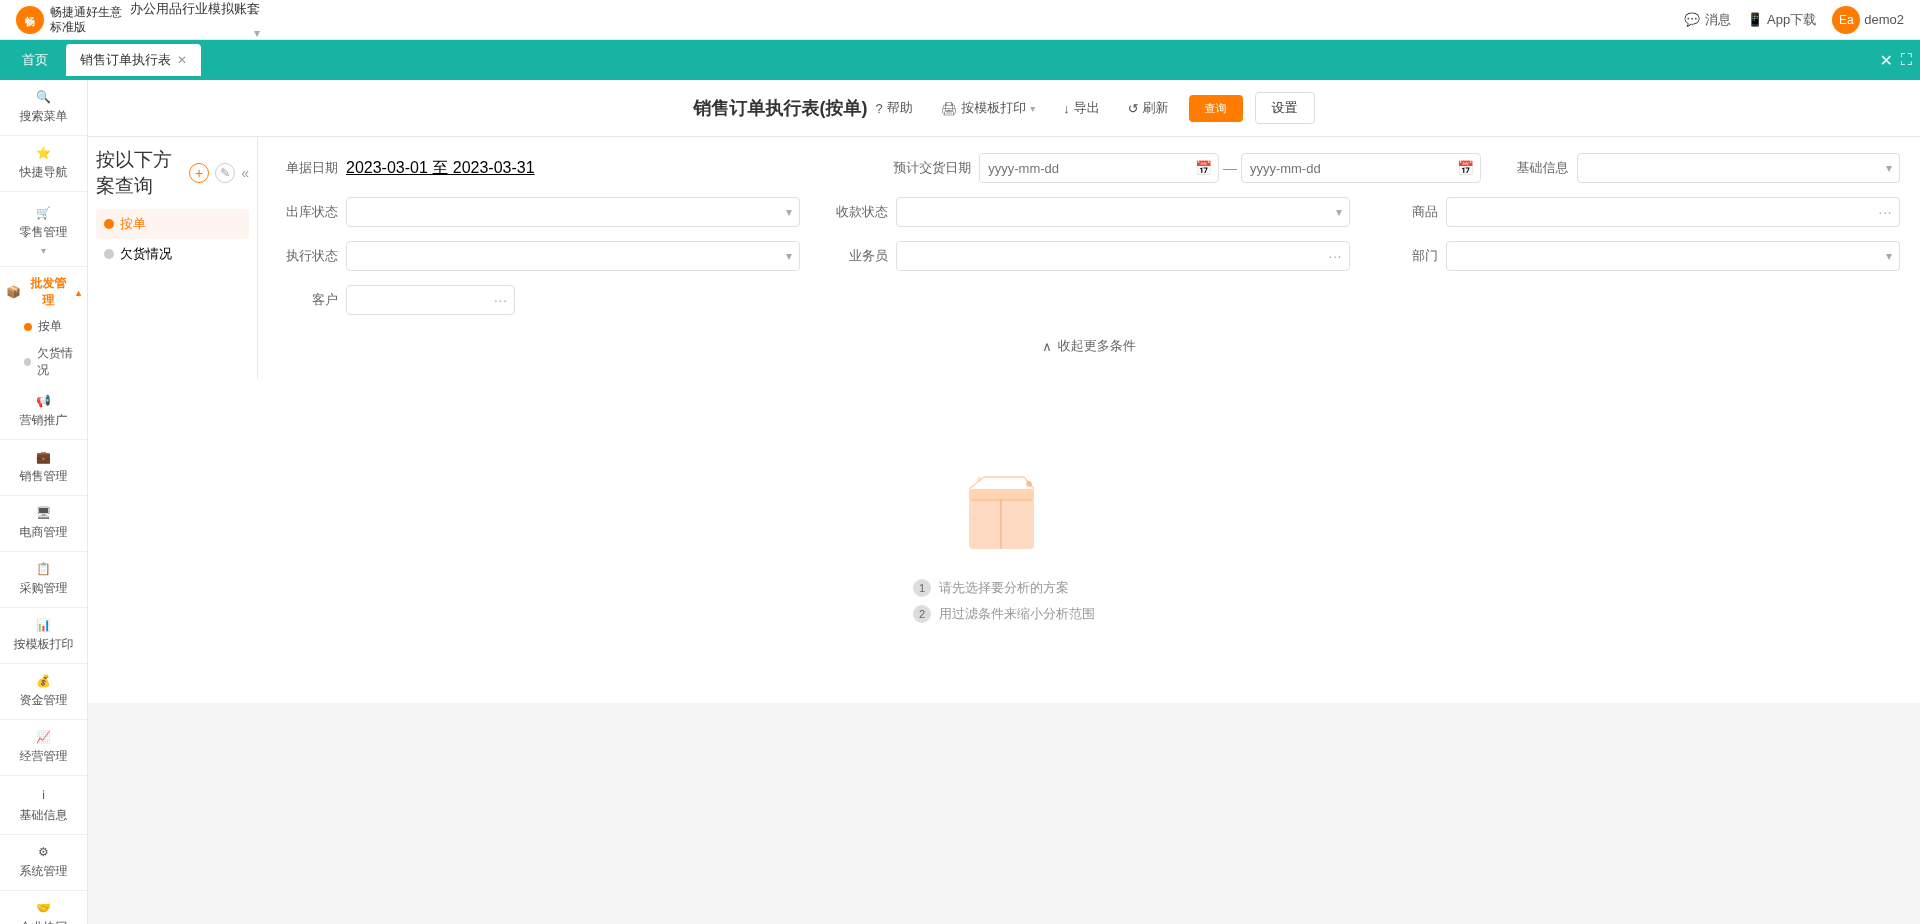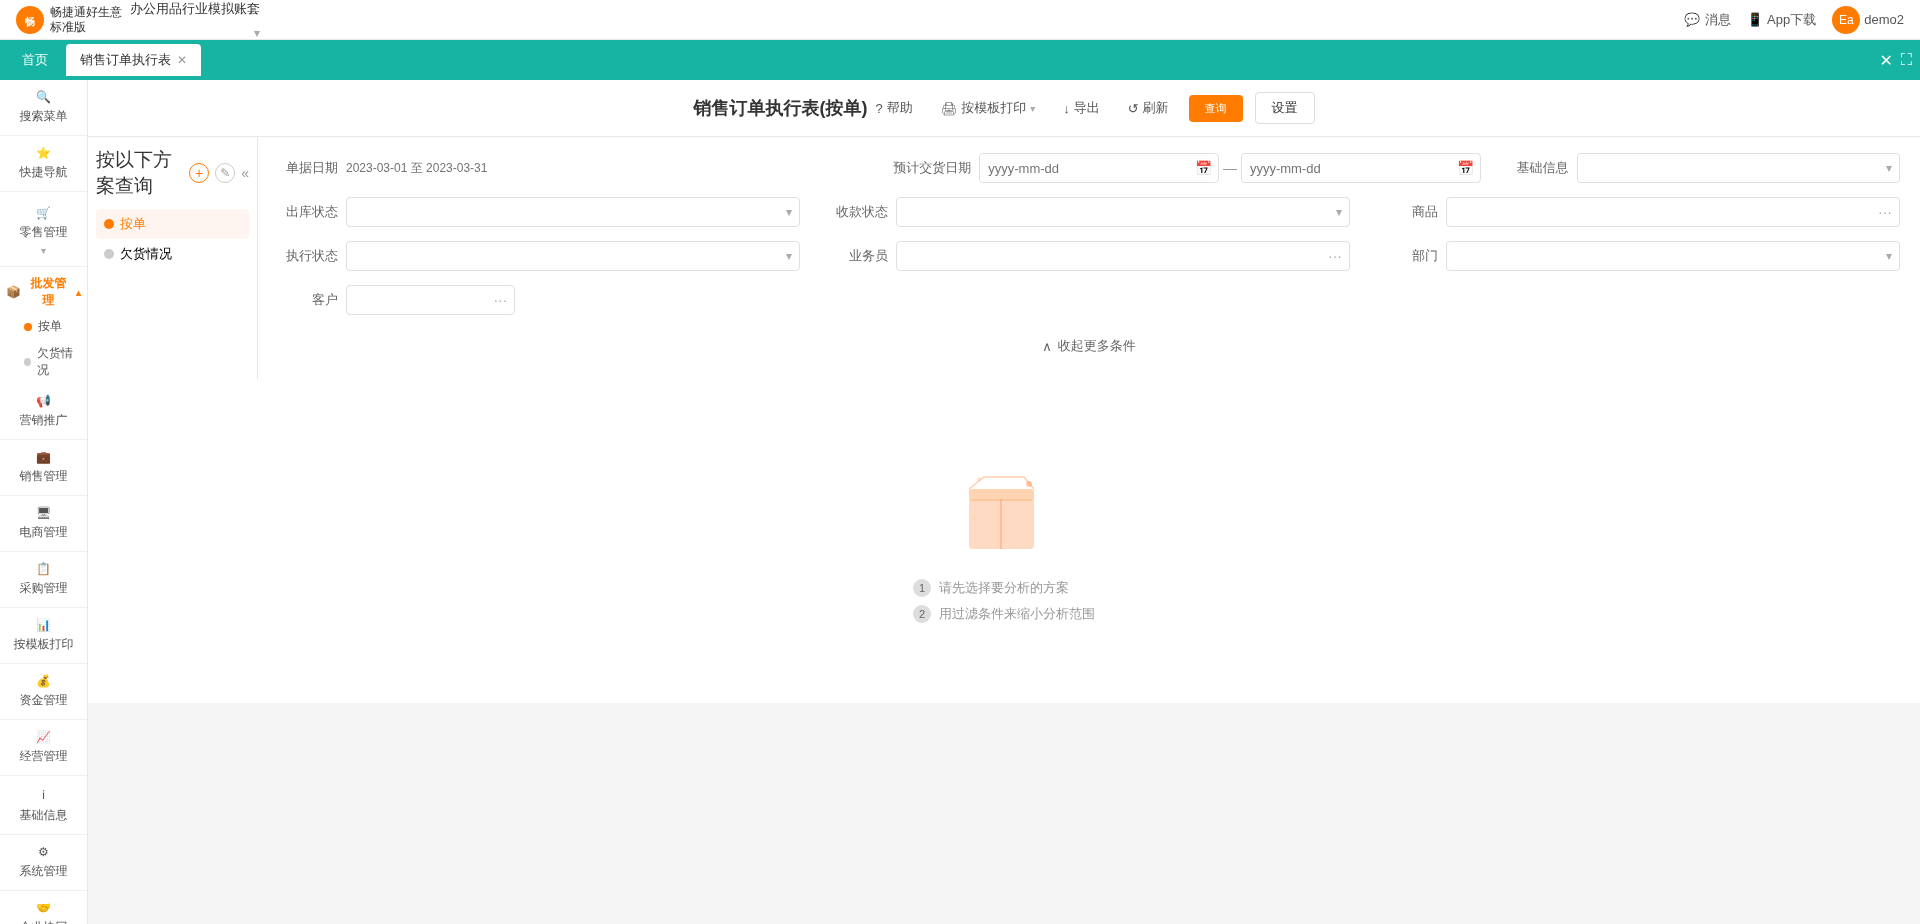--- a/index.html
+++ b/index.html
@@ -369,22 +369,23 @@
       font-size: 12px;
       cursor: pointer;
       color: #555;
       border: 1px solid transparent;
     }
     .date-btn.active {
       background: #ff7c00;
       color: white;
     }
     .date-range-text {
-      font-size: 12px;
-      color: #737373;
+      font-size: 16px;
+      color: #000000;
+      text-decoration: underline;
     }
     .input-field {
       width: 100%;
       height: 30px;
       border: 1px solid #e0e0e0;
       border-radius: 4px;
       padding: 0 8px;
       font-size: 13px;
       color: #333;
       outline: none;

